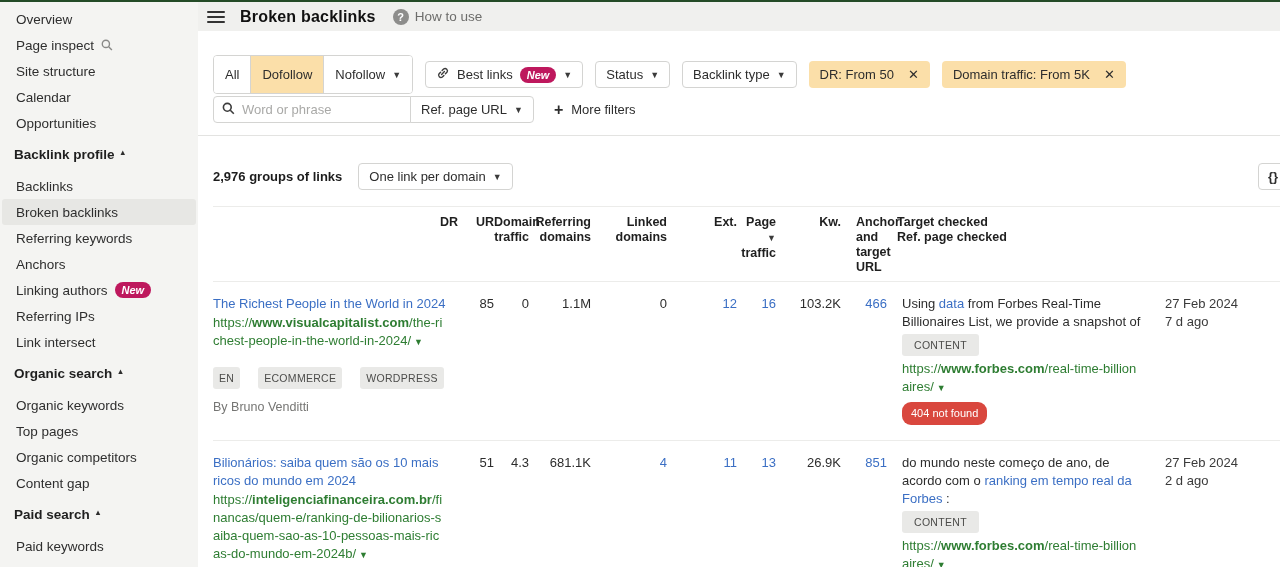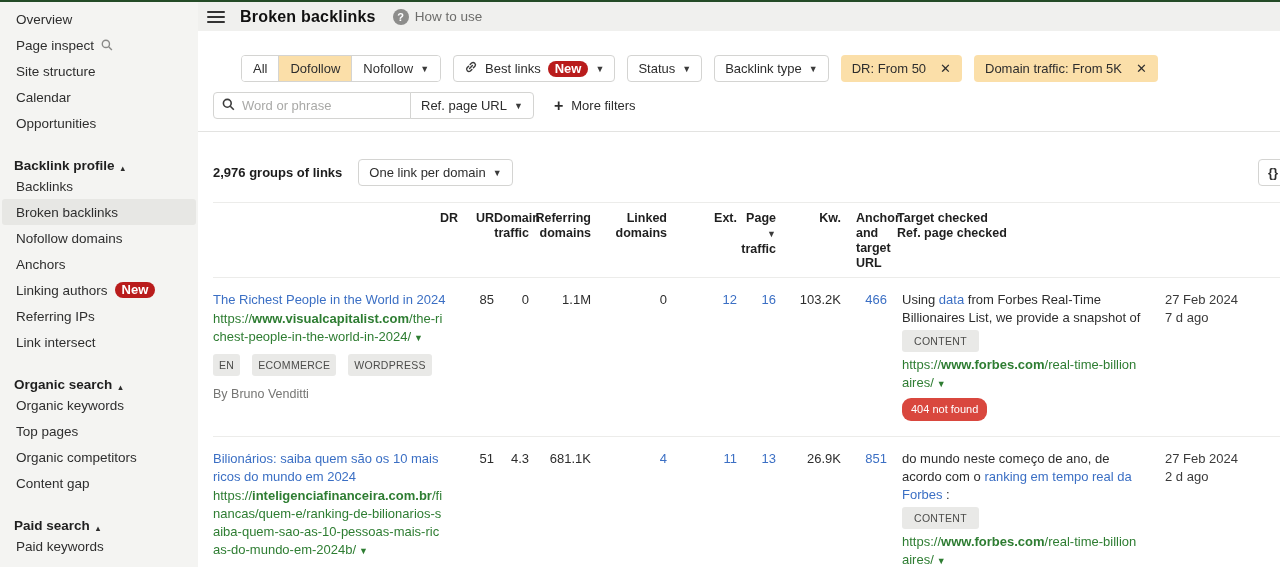--- a/index.html
+++ b/index.html
@@ -6,45 +6,45 @@
   html,body { width:1280px; height:567px; overflow:hidden; background:#fff;
     font-family:"Liberation Sans","DejaVu Sans",sans-serif; color:#2d2d2d; }
   .app { position:relative; width:1280px; height:567px; }
   .topline { position:absolute; top:0; left:0; right:0; height:2px; background:#244b27; z-index:9; }
 
   
   .sidebar { position:absolute; top:2px; left:0; width:198px; height:565px; background:#f4f4f2; padding-top:4px; }
   .sb-item { height:26px; display:flex; align-items:center; gap:7px; padding-left:14px;
     font-size:13.5px; color:#2e2e2e; cursor:pointer; margin:0 2px; border-radius:3px; }
   .sb-item.selected { background:#e7e7e4; }
-  .sb-header { height:26px; display:flex; align-items:flex-end; gap:6px; padding-left:14px;
+  .sb-header { height:26px; display:flex; align-items:flex-start; gap:6px; padding-left:14px;
     font-size:13.5px; font-weight:bold; color:#1f1f1f; margin-top:11px; cursor:pointer; }
   .sb-caret { font-size:9px; color:#2d2d2d; }
-  .badge-new { background:#b91c1c; color:#fff; font-size:13px; line-height:16px; padding:0 7px;
-    border-radius:8px; font-weight:bold; }
+  .badge-new { background:#be185d; color:#fff; font-size:11px; line-height:16px; padding:0 7px;
+    border-radius:8px; font-weight:bold;font-style:italic; }
   .sb-search-icon svg { display:block; }
 
   
   .main { position:absolute; top:2px; left:198px; right:0; height:565px; background:#fff; }
   .topband { height:29px; background:#f0f0ee; display:flex; align-items:center; padding-left:9px; }
   .hamburger { width:18px; display:flex; flex-direction:column; gap:3px; cursor:pointer; padding:2px 0; }
   .hamburger i { display:block; height:2px; background:#333; border-radius:1px; }
   .page-title { font-size:16px; font-weight:bold; color:#111; margin-left:15px; letter-spacing:.2px; }
   .howto { display:flex; align-items:center; gap:6px; margin-left:17px; color:#6d6d6b; font-size:13.5px; cursor:pointer; }
   .q-icon { width:16px; height:16px; border-radius:50%; background:#8d8d8b; color:#fff; font-size:11px;
     font-weight:bold; display:flex; align-items:center; justify-content:center; }
 
   
   .filters { padding:24px 0 12px 15px; border-bottom:1px solid #e3e3e1; background:#fff; }
   .f-row { display:flex; align-items:center; gap:12px; }
-  .f-row + .f-row { margin-top:10px;gap:14px; }
+  .f-row + .f-row { margin-top:2px;gap:14px; }
   .btn { height:27px; display:inline-flex; align-items:center; gap:7px; padding:0 10px;
     border:1px solid #d4d4d2; border-radius:4px; background:#fff; font-size:13px; color:#2d2d2d; cursor:pointer; }
   .caret { font-size:9px; color:#3b3b3b; margin-top:1px; }
-  .seg { display:inline-flex; border:1px solid #d4d4d2; border-radius:4px; overflow:hidden; height:27px;margin-left:28px; }
+  .seg { display:inline-flex; border:1px solid #d4d4d2; border-radius:4px; overflow:hidden; height:39px; }
   .seg > div { display:flex; align-items:center; gap:7px; padding:0 11px; font-size:13px; cursor:pointer; background:#fff; }
   .seg > div + div { border-left:1px solid #d4d4d2; }
   .seg .on { background:#fbdfa9; }
   .chip { height:27px; display:inline-flex; align-items:center; gap:14px; padding:0 11px;
     background:#fbdfa9; border-radius:4px; font-size:13px; color:#2d2d2d; }
   .chip .x { font-size:13px; font-weight:bold; cursor:pointer; color:#2d2d2d; }
   .search-box { display:inline-flex; align-items:center; height:27px; width:198px; border:1px solid #d4d4d2;
     border-radius:4px 0 0 4px; padding:0 8px; gap:7px; background:#fff; }
   .search-box input { border:none; outline:none; font-size:13px; width:100%; color:#2d2d2d;
     font-family:"Liberation Sans","DejaVu Sans",sans-serif; }
@@ -71,21 +71,21 @@
   .c-date-h { padding-left:10px; }
 
   .drow { padding:13px 0 15px; border-bottom:1px solid #ececea; font-size:13px; line-height:18px; }
   .cell-num { text-align:right; color:#2d2d2d; }
   .lnk { color:#3b6fc4; text-decoration:none; cursor:pointer; }
   .c-ref { padding-right:12px; }
   .ref-title { color:#3b6fc4; cursor:pointer; }
   .url { color:#2e7d32; word-break:break-all; margin-top:1px; }
   .url b { font-weight:bold; }
   .url .g-caret { color:#2e7d32; font-size:9px; margin-left:3px; cursor:pointer; }
-  .tags { display:flex; gap:12px; margin-top:7px;align-items:flex-end; }
+  .tags { display:flex; gap:18px; margin-top:16px;align-items:flex-end; }
   .tag { background:#e9e9e7; color:#4c4c4a; font-size:10.5px; padding:2px 6px; border-radius:3px; letter-spacing:.3px; }
   .author { color:#757573; font-size:12.5px; margin-top:9px; }
   .c-anchor { padding-left:15px; padding-right:14px; color:#2d2d2d; }
   .content-tag { display:inline-block; background:#e9e9e7; color:#4c4c4a; font-size:10.5px; padding:2px 12px;
     border-radius:3px; margin:3px 0 3px; letter-spacing:.3px; }
   .badge-404 { display:inline-block; background:#d9473e; color:#fff; font-size:11px; padding:2px 9px 3px;
     border-radius:9px; margin-top:5px; }
   .c-date { padding-left:10px; color:#3a3a3a; }
   .c-date span { display:block; }
 </style>
@@ -122,21 +122,21 @@
       <span>Backlink profile</span>
       <span class="sb-caret">▴</span>
     </div>
     <div class="sb-item">
       <span>Backlinks</span>
     </div>
     <div class="sb-item selected">
       <span>Broken backlinks</span>
     </div>
     <div class="sb-item">
-      <span>Nofollow domains</span>
+      <span>Referring keywords</span>
     </div>
     <div class="sb-item">
       <span>Anchors</span>
     </div>
     <div class="sb-item">
       <span>Linking authors</span>
       <span class="badge-new">New</span>
     </div>
     <div class="sb-item">
       <span>Referring IPs</span>

